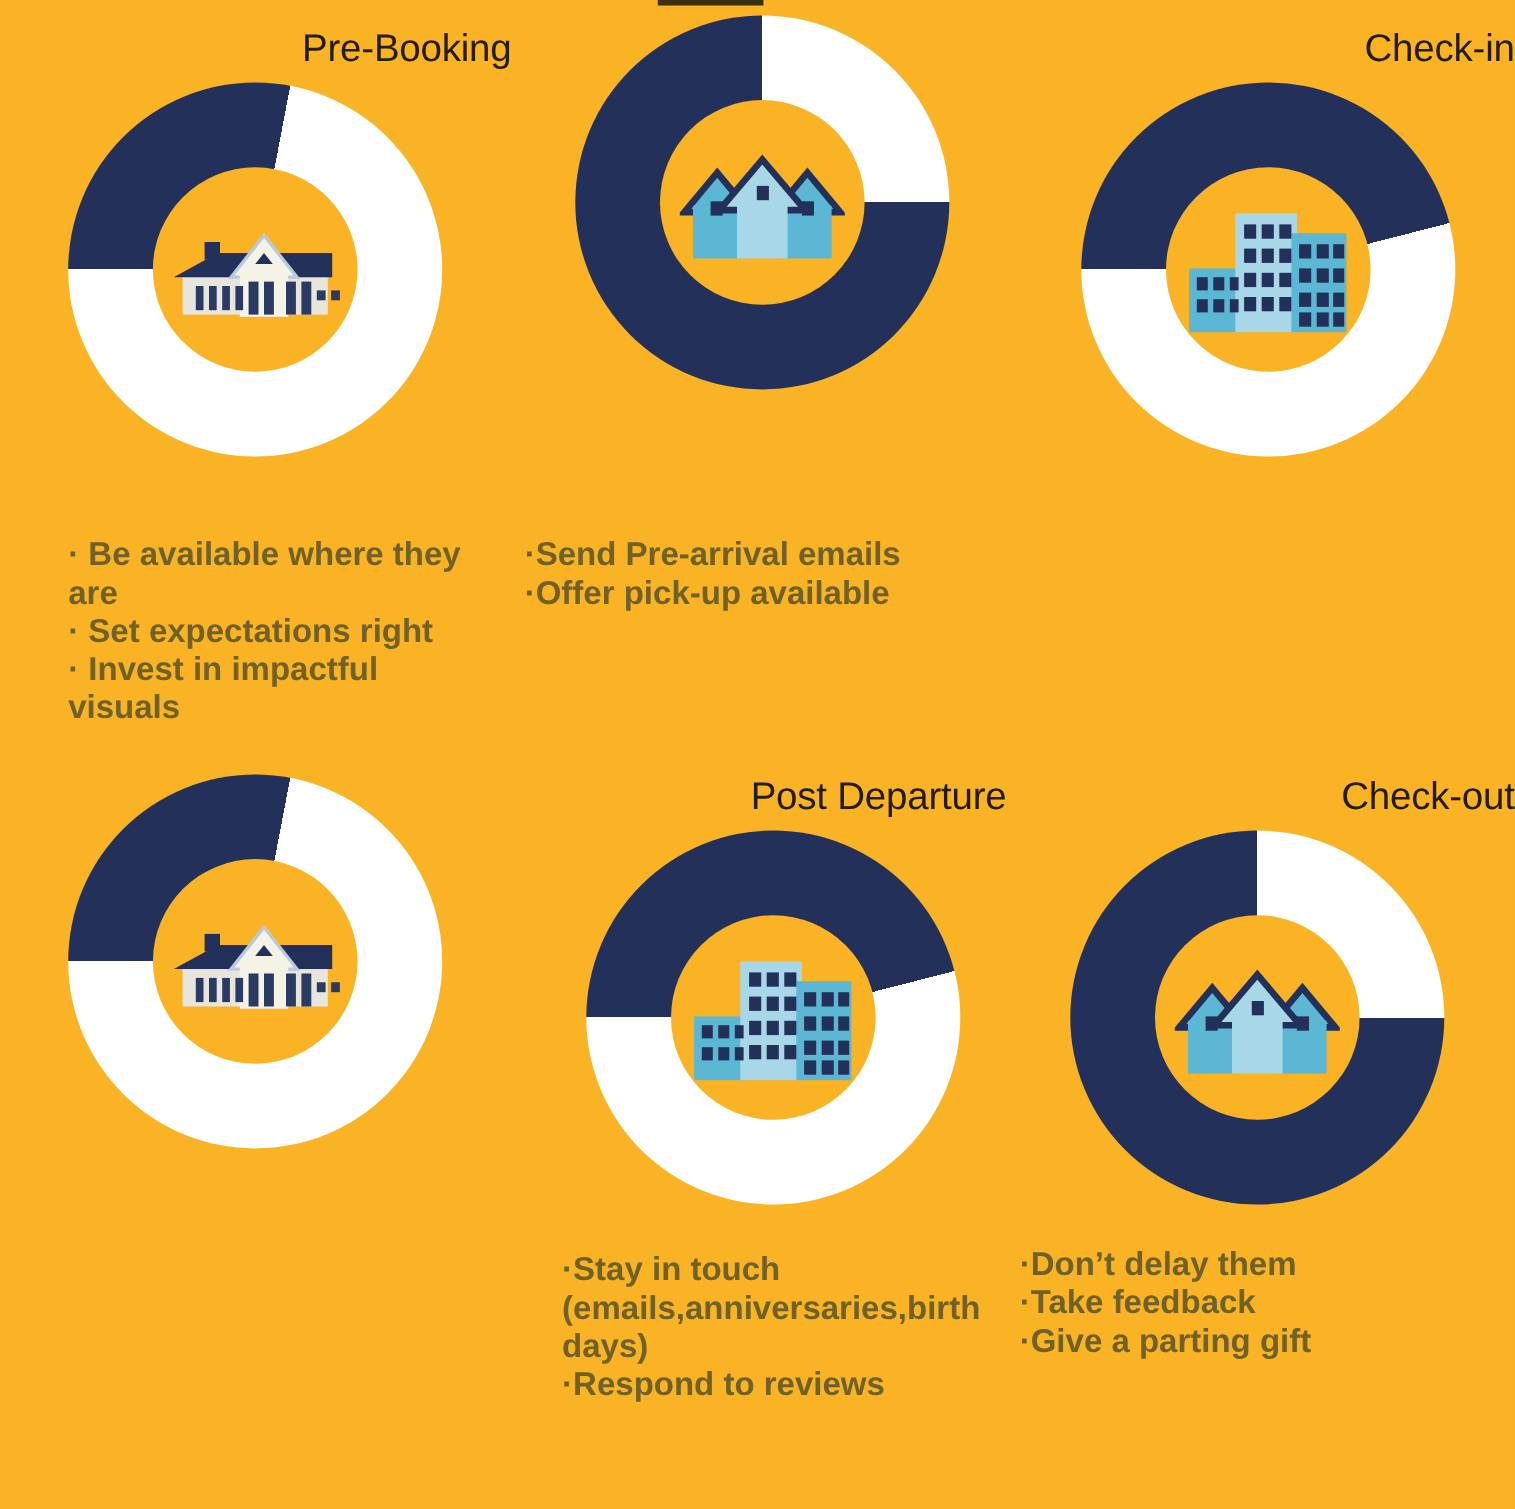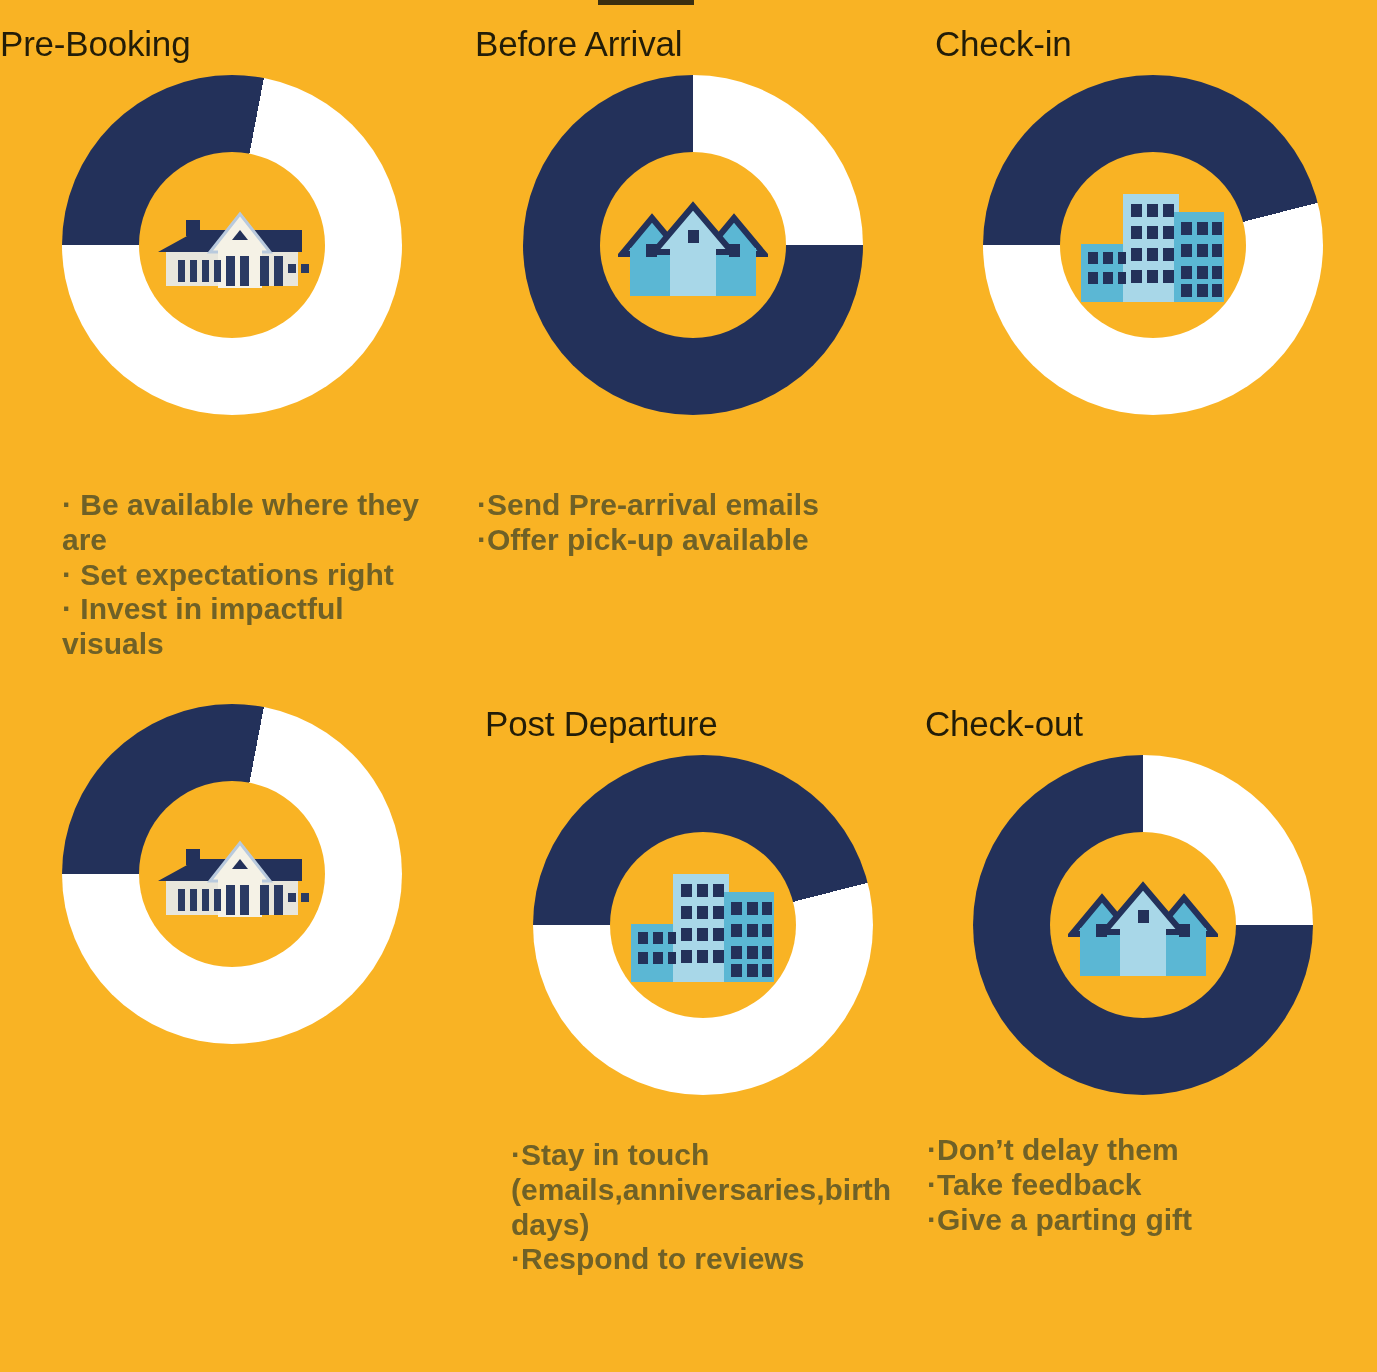--- a/index.html
+++ b/index.html
@@ -34,21 +34,21 @@
     grid-template-columns: 465px 450px 462px;
     grid-template-rows: 690px 660px;
   }
 
   .cell {
     position: relative;
     box-sizing: border-box;
   }
 
   .stage-title {
-    text-align: left;
+    text-align: right;
     font-family: "Liberation Sans", sans-serif;
     font-size: 35px;
     font-weight: 400;
     color: #231d08;
     letter-spacing: -0.2px;
     line-height: 1;
     margin: 0;
     padding-top: 26px;
   }
 
@@ -157,21 +157,20 @@
       </div>
     </div>
     <div class="bullets">· Be available where they
 are
 · Set expectations right
 · Invest in impactful
 visuals</div>
   </div>
 
   <div class="cell cell-1 row1">
-    <div class="stage-title">Before Arrival</div>
     <div class="donut-wrap">
       <div class="donut" id="ring1" style="background: conic-gradient(from 90deg, rgb(35, 49, 90) 0deg, rgb(35, 49, 90) 270deg, rgb(255, 255, 255) 270deg, rgb(255, 255, 255) 360deg);"></div>
       <div class="donut-hole"></div>
       <div class="icon-slot">
         <svg width="150" height="104" viewBox="0 0 150 104">
           <polygon points="4,58 34,22 64,58" fill="#5bb7d4" stroke="#23315a" stroke-width="6"></polygon>
           <rect x="12" y="52" width="46" height="48" fill="#5bb7d4"></rect>
           <polygon points="86,58 116,22 146,58" fill="#5bb7d4" stroke="#23315a" stroke-width="6"></polygon>
           <rect x="92" y="52" width="46" height="48" fill="#5bb7d4"></rect>
           <polygon points="36,56 75,10 114,56" fill="#a8d7e8" stroke="#23315a" stroke-width="6"></polygon>

